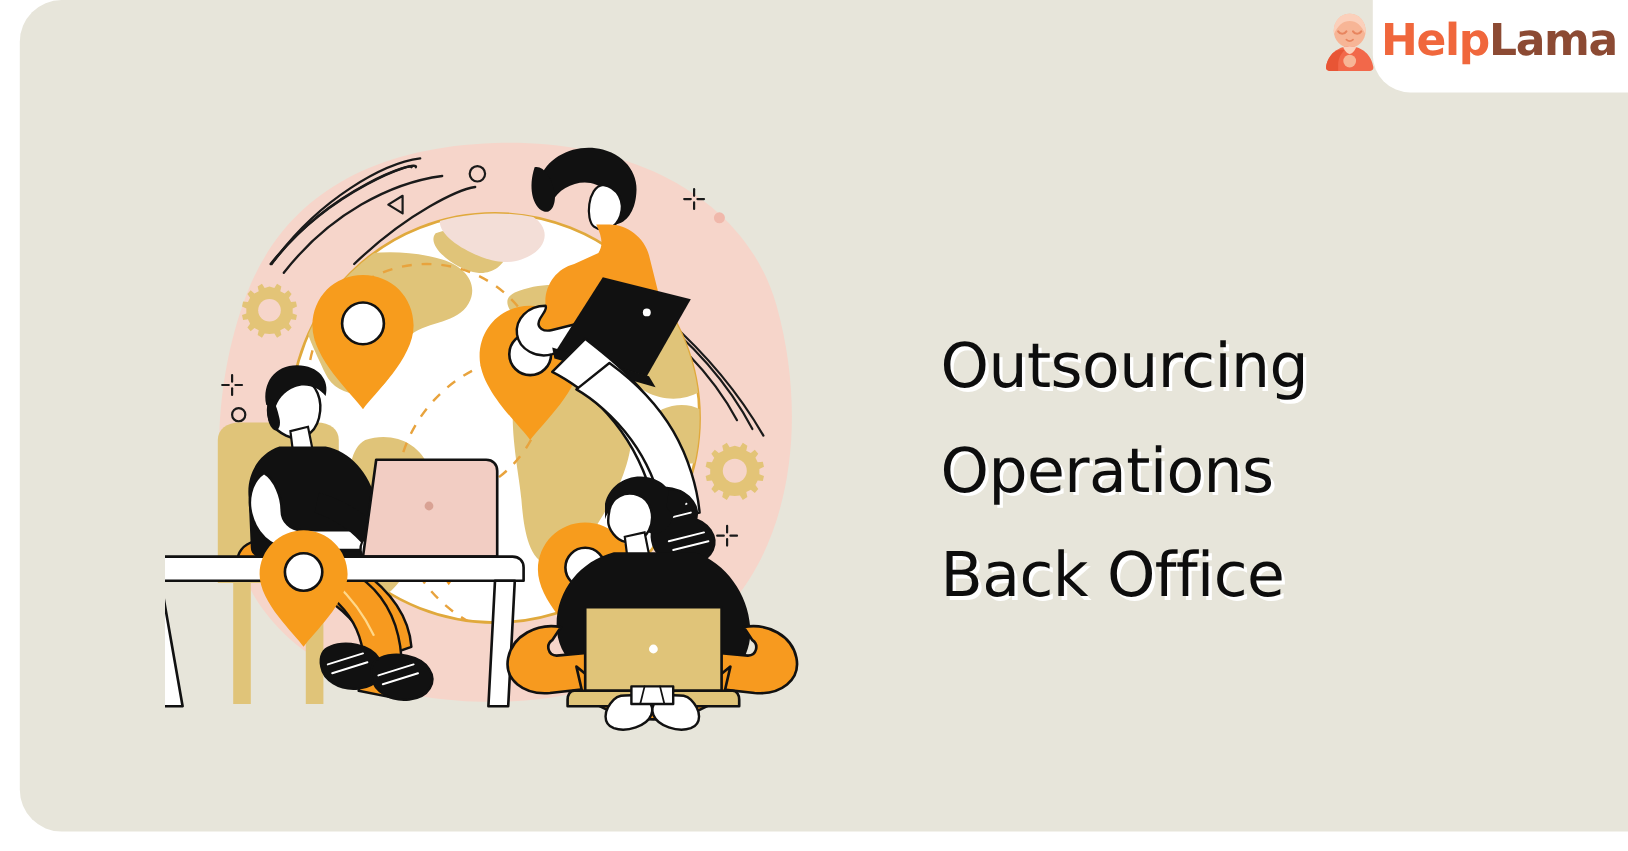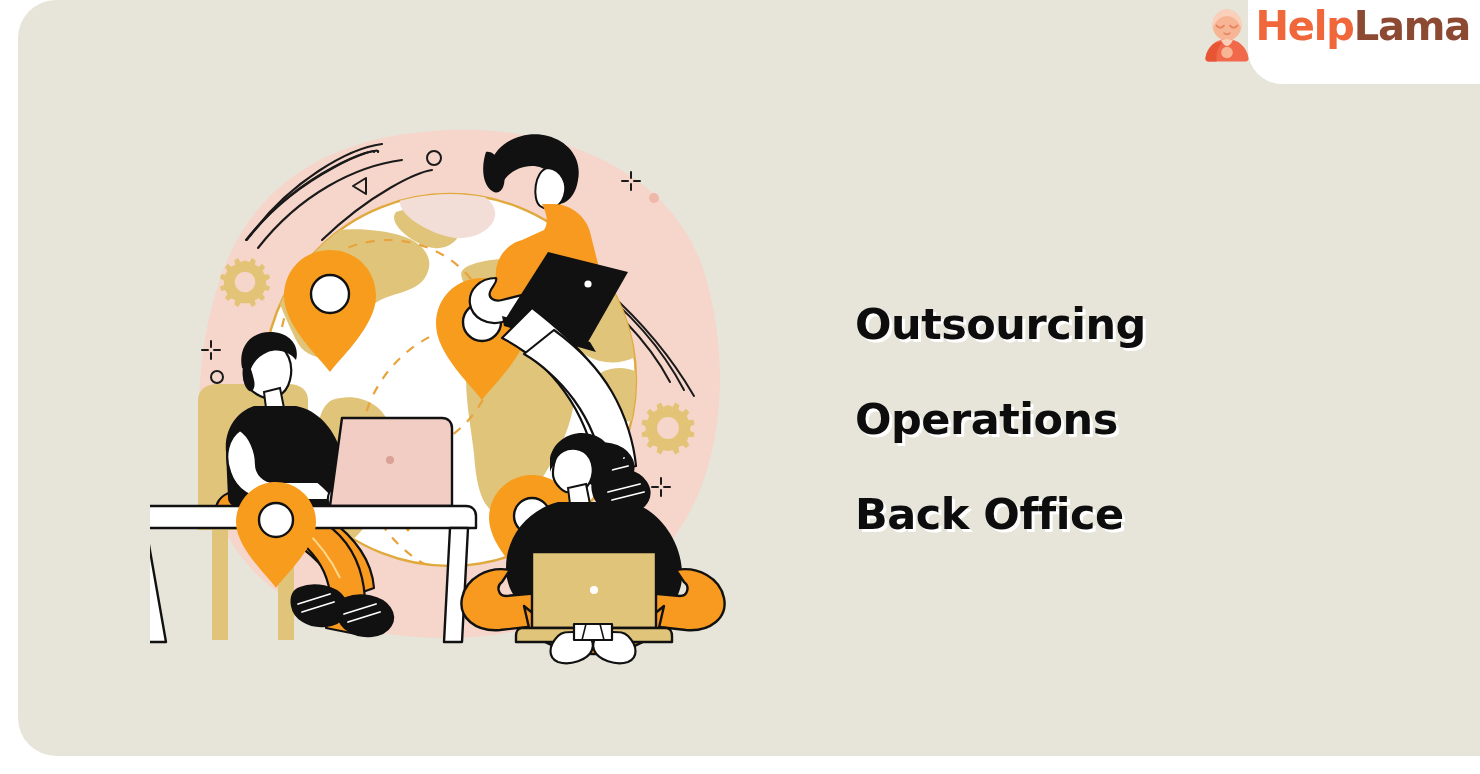--- a/index.html
+++ b/index.html
@@ -43,20 +43,21 @@
     height: 84px;
     background: #ffffff;
     border-bottom-left-radius: 34px;
   }
   .logo-wrap {
     position: absolute;
     right: 10px;
     top: 6px;
     height: 62px;
     display: flex;
+    align-items: center;
     gap: 2px;
   }
   .logo-mark {
     width: 52px;
     height: 56px;
     display: block;
   }
   .logo-text {
     font-family: "DejaVu Sans", sans-serif;
     font-size: 40px;
@@ -69,22 +70,22 @@
   .logo-lama { color: #8c4a33; }
 
   
   .headline {
     position: absolute;
     left: 855px;
     top: 248px;
     width: 520px;
     color: #0d0d0d;
     font-family: "DejaVu Sans", sans-serif;
-    font-size: 43px;
-    font-weight: 700;
+    font-size: 56px;
+    font-weight: 400;
     line-height: 95px;
     letter-spacing: -0.5px;
     text-shadow: 3px 3px 0 #ffffff;
   }
   .headline .line { display: block; white-space: nowrap; }
 
   
   .illustration {
     position: absolute;
     left: 150px;

